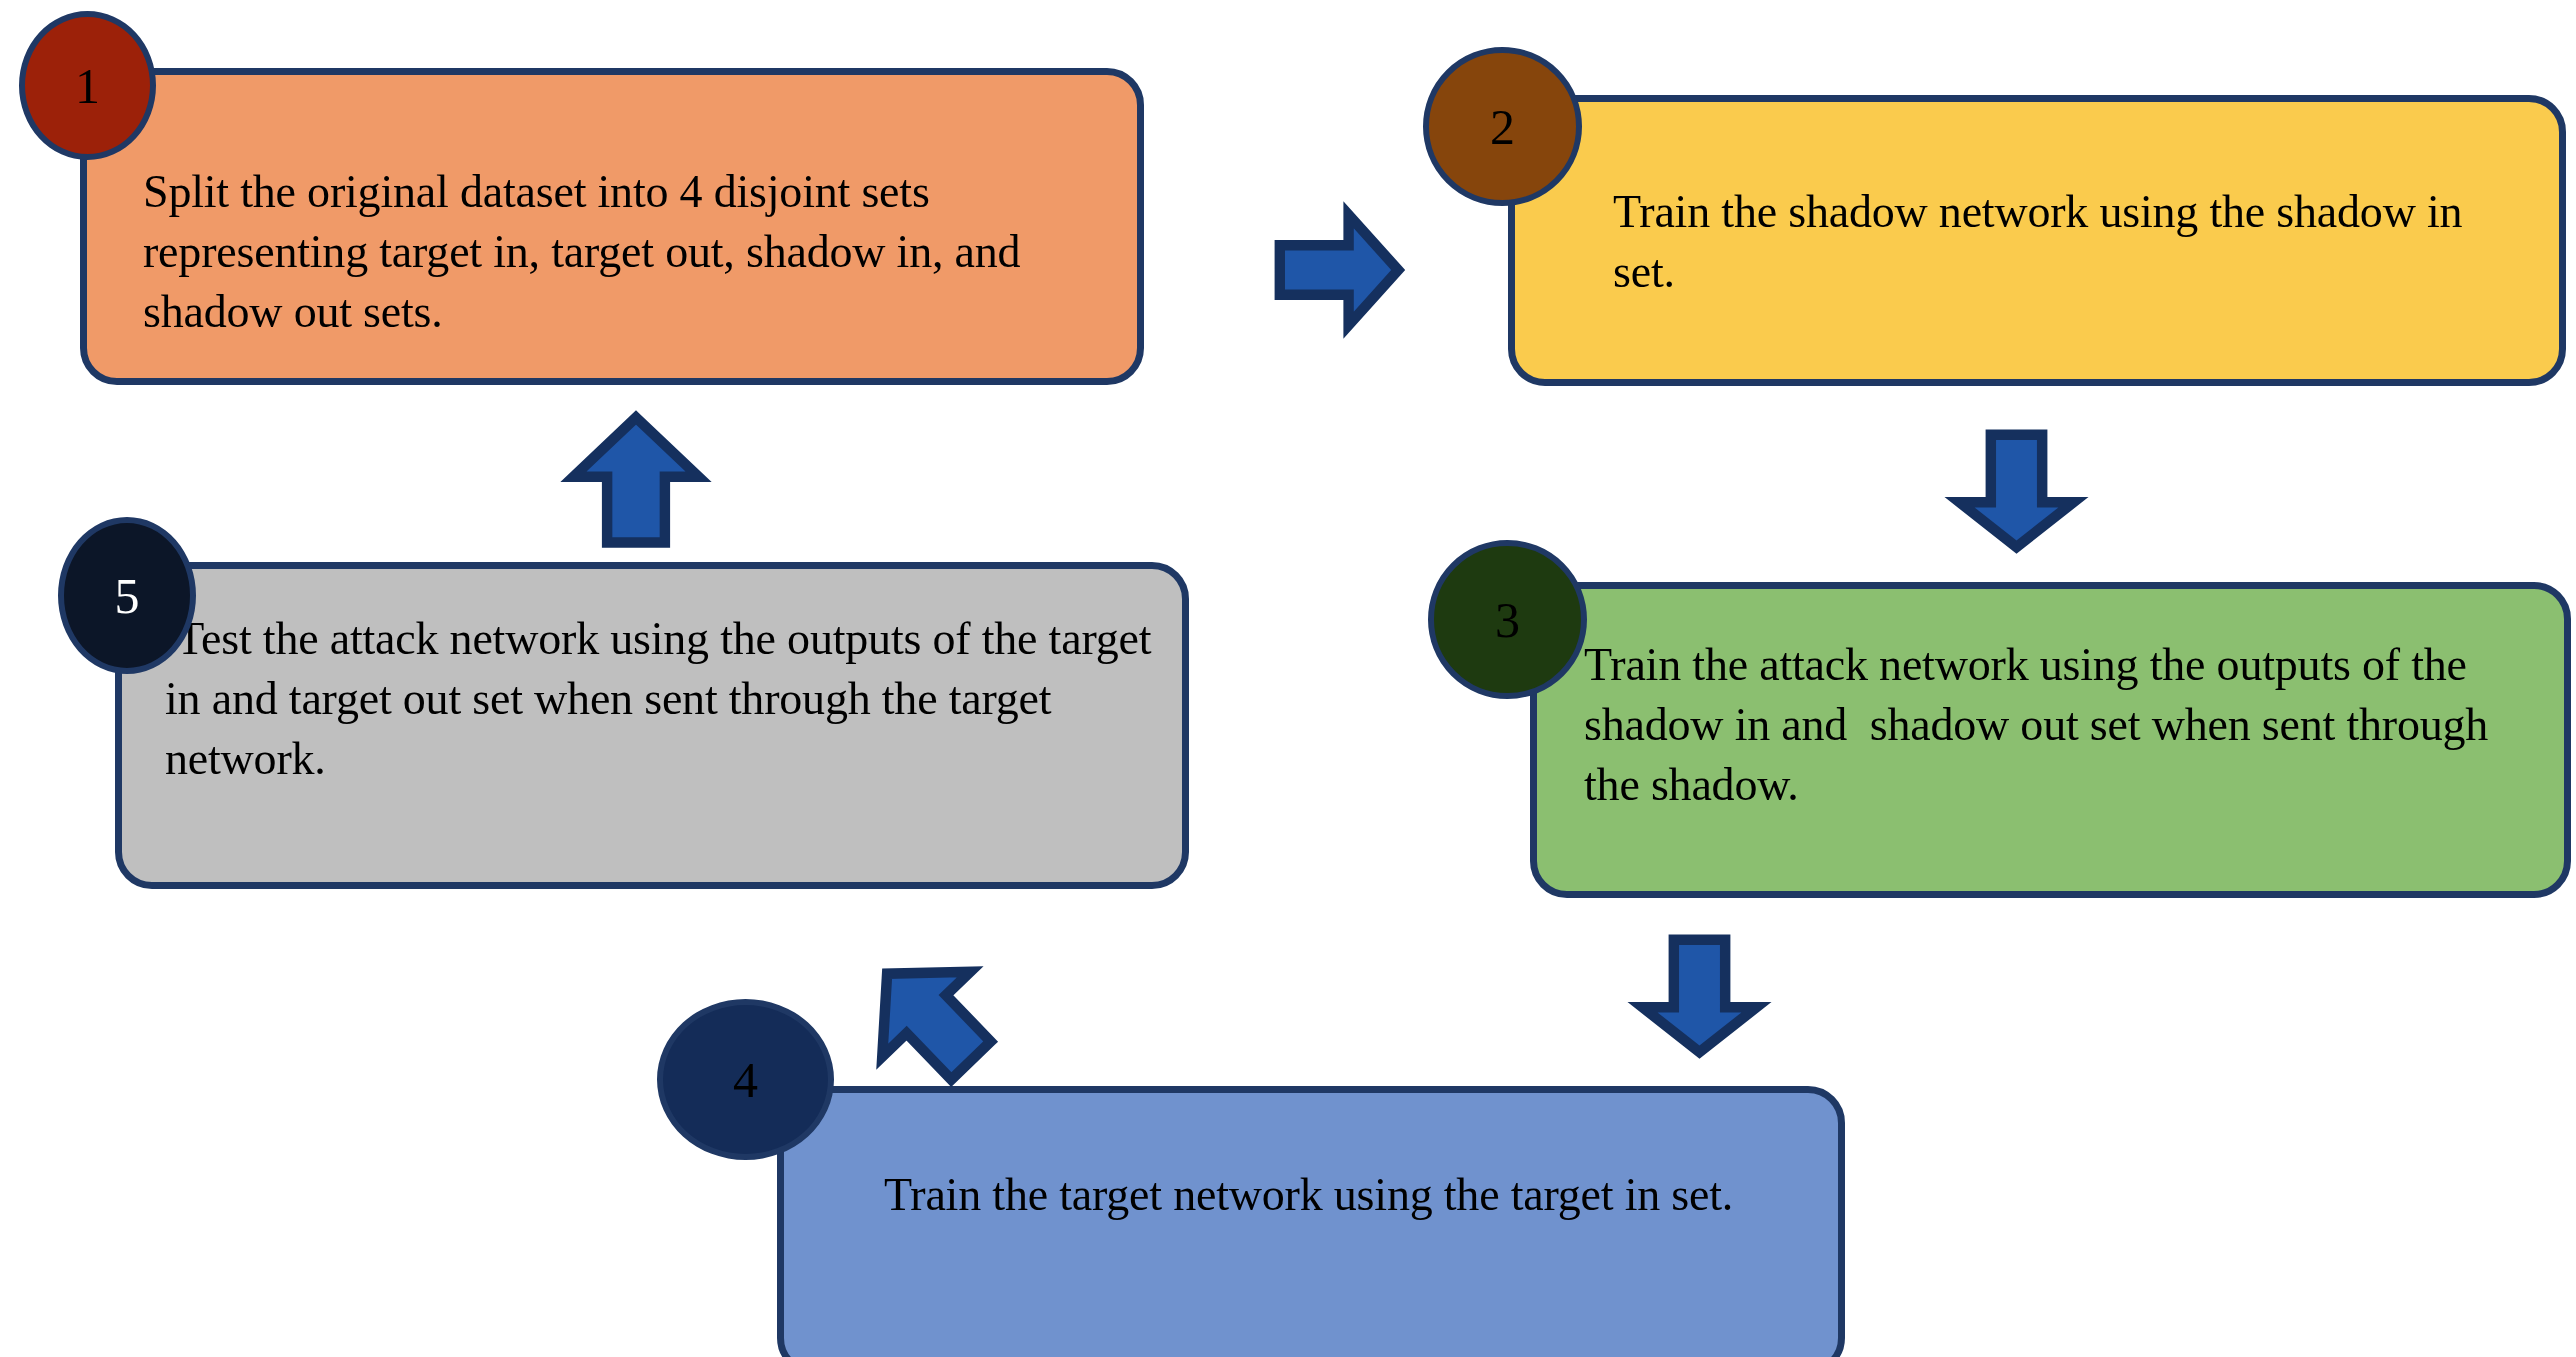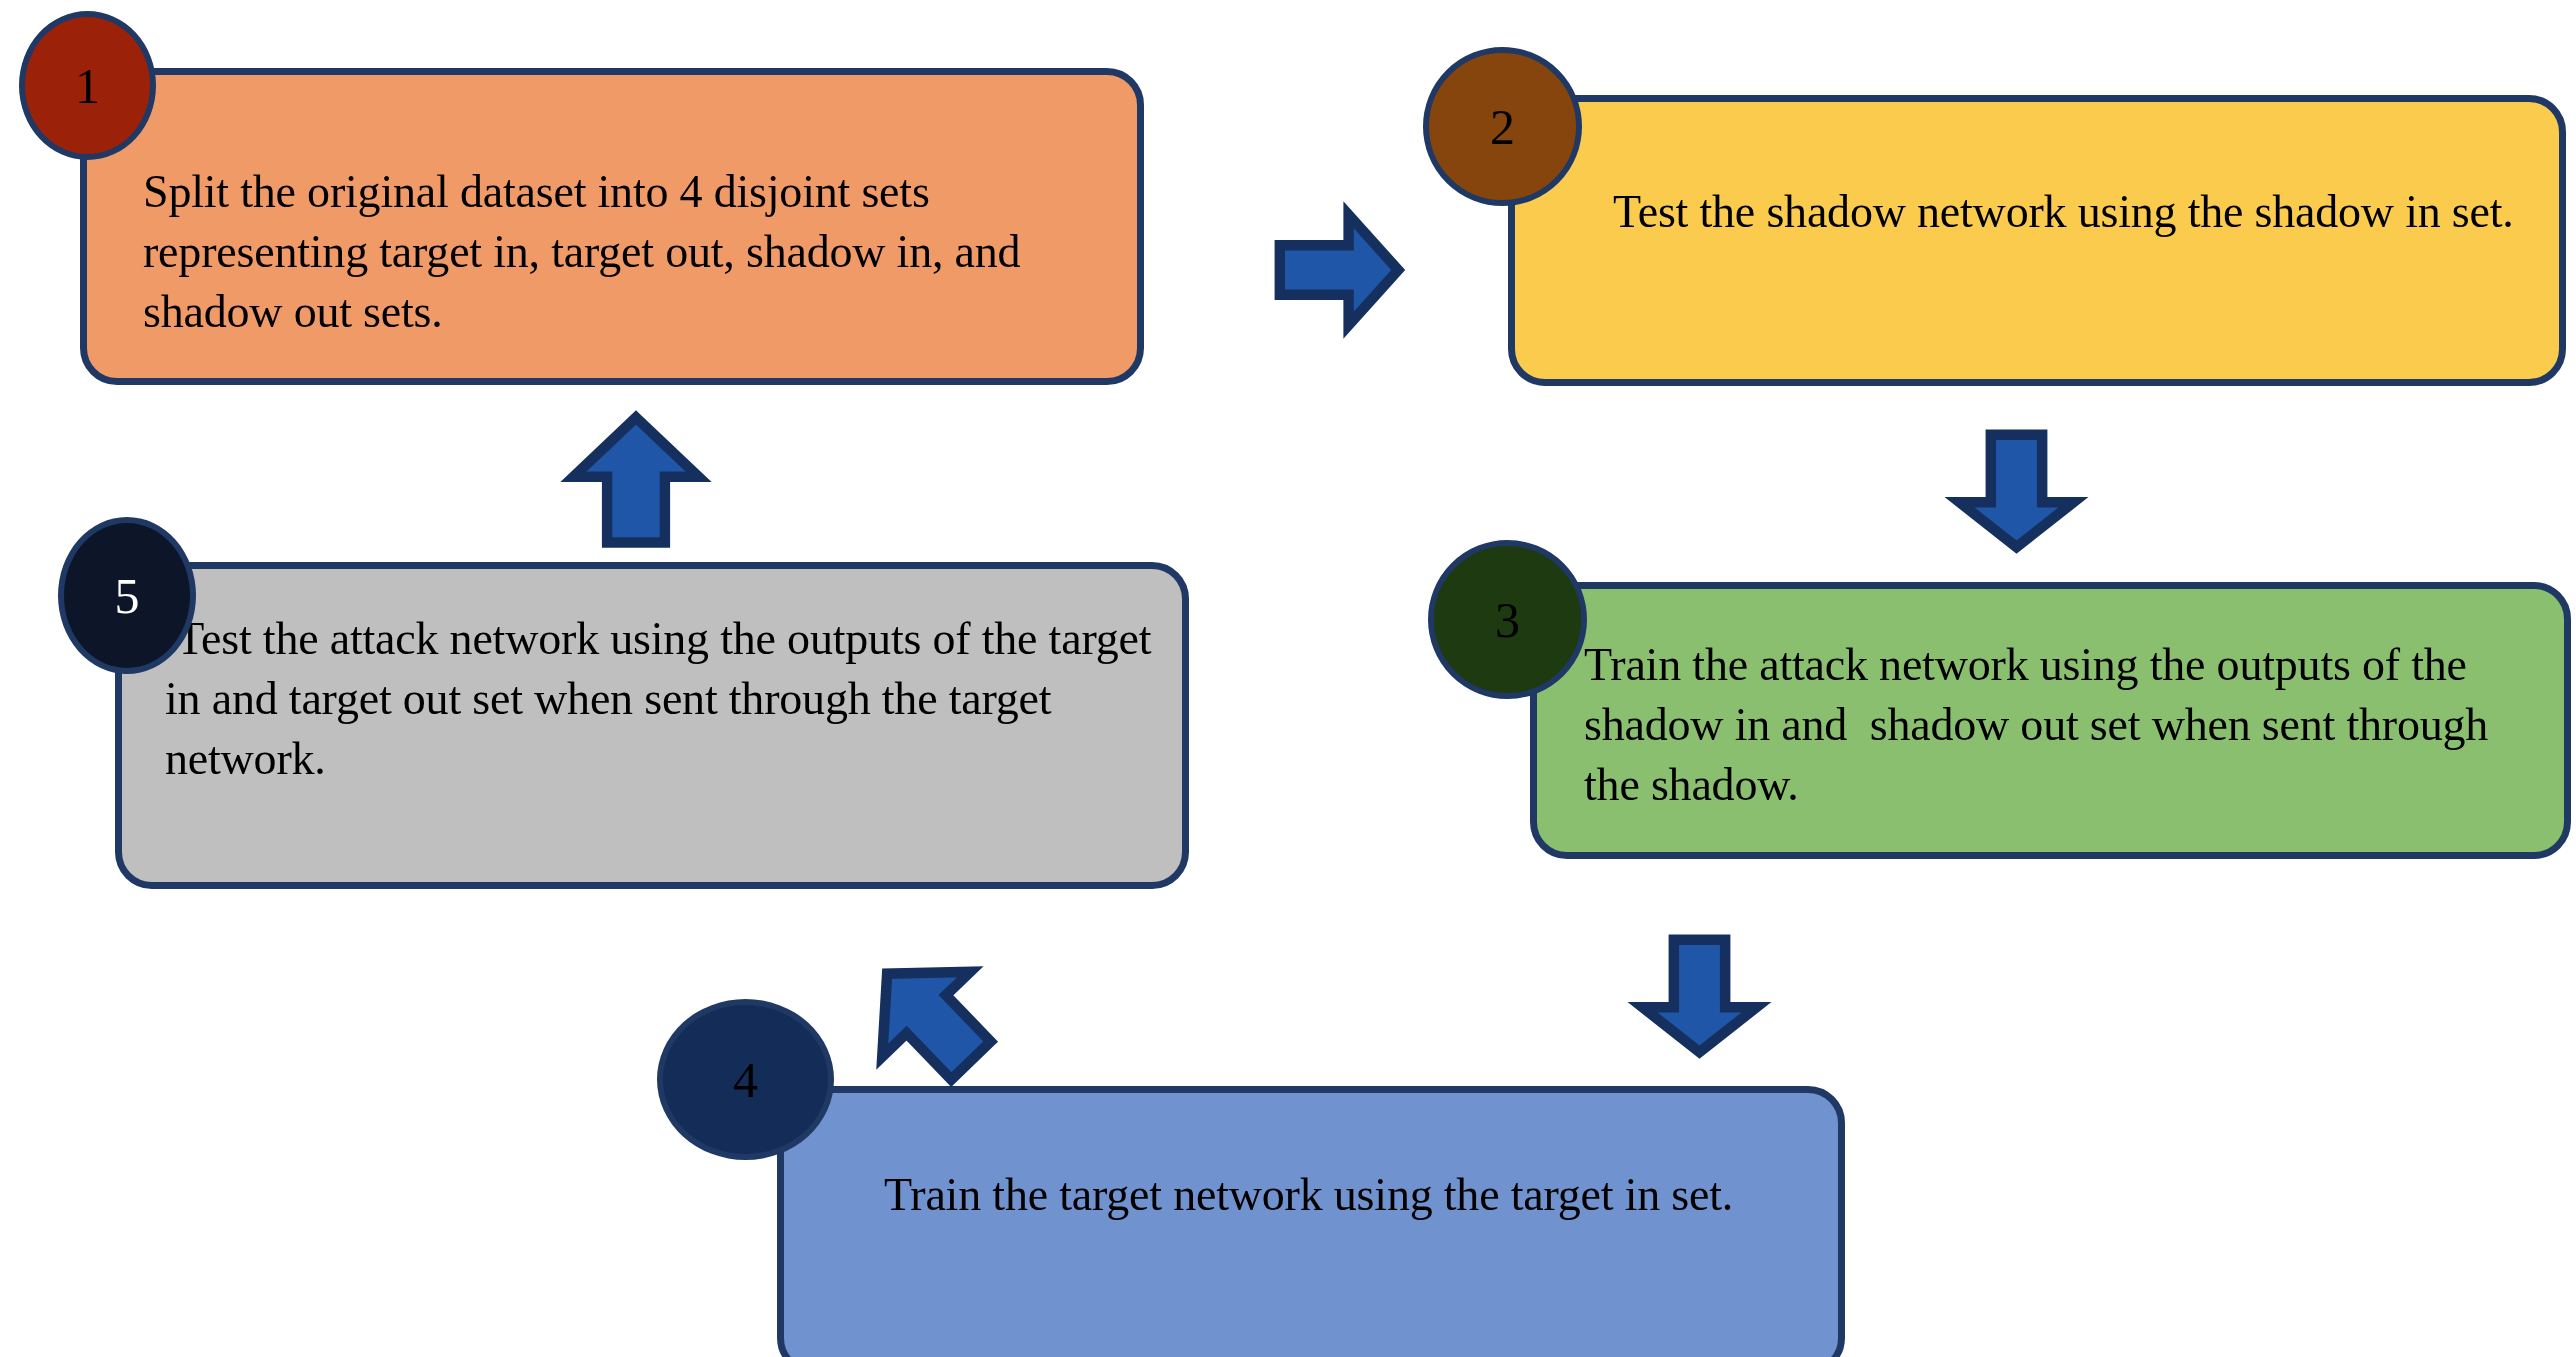--- a/index.html
+++ b/index.html
@@ -56,21 +56,21 @@
   }
   .arrow svg { display: block; overflow: visible; }
 
   
   #box1 { left: 80px;  top: 68px;   width: 1064px; height: 317px; }
   #box1 .step-text { top: 87px; left: 56px; right: 30.5px; }
 
   #box2 { left: 1508px; top: 95px;  width: 1058px; height: 291px; }
   #box2 .step-text { top: 80px; left: 98px; right: 32px; }
 
-  #box3 { left: 1530px; top: 582px;  width: 1041px; height: 277px; text-decoration: underline; }
+  #box3 { left: 1530px; top: 582px;  width: 1041px; height: 316px; text-decoration: underline; }
   #box3 .step-text { top: 46px;  left: 47px; right: 22.5px; }
 
   #box4 { left: 777px;  top: 1086px; width: 1068px; height: 289px; }
   #box4 .step-text { top: 72px; left: 64px; right: 32px; margin-left: 36px; }
 
   #box5 { left: 115px;  top: 562px;  width: 1074px; height: 327px; }
   #box5 .step-text { top: 40px;  left: 43px; right: 24px; }
 
   
   #circle1 { left: 19px;   top: 11.2px;   width: 137px; height: 149px; background: #9C2109; }
@@ -90,21 +90,21 @@
 <div id="canvas">
 
   <div class="step-box" id="box1" style="background:#F09A68;">
     <div class="step-text">Split the original dataset into 4 disjoint sets representing target in, target out, shadow in, and shadow out sets.</div>
   </div>
   <div class="step-circle" id="circle1">
     <span>1</span>
   </div>
 
   <div class="step-box" id="box2" style="background:#FACB4D;">
-    <div class="step-text">Test the shadow network using the shadow in set.</div>
+    <div class="step-text">Train the shadow network using the shadow in set.</div>
   </div>
   <div class="step-circle" id="circle2">
     <span>2</span>
   </div>
 
   <div class="step-box" id="box3" style="background:#8BBF70;">
     <div class="step-text">Train the attack network using the outputs of the shadow in and  shadow out set when sent through the shadow.</div>
   </div>
   <div class="step-circle" id="circle3">
     <span>3</span>

